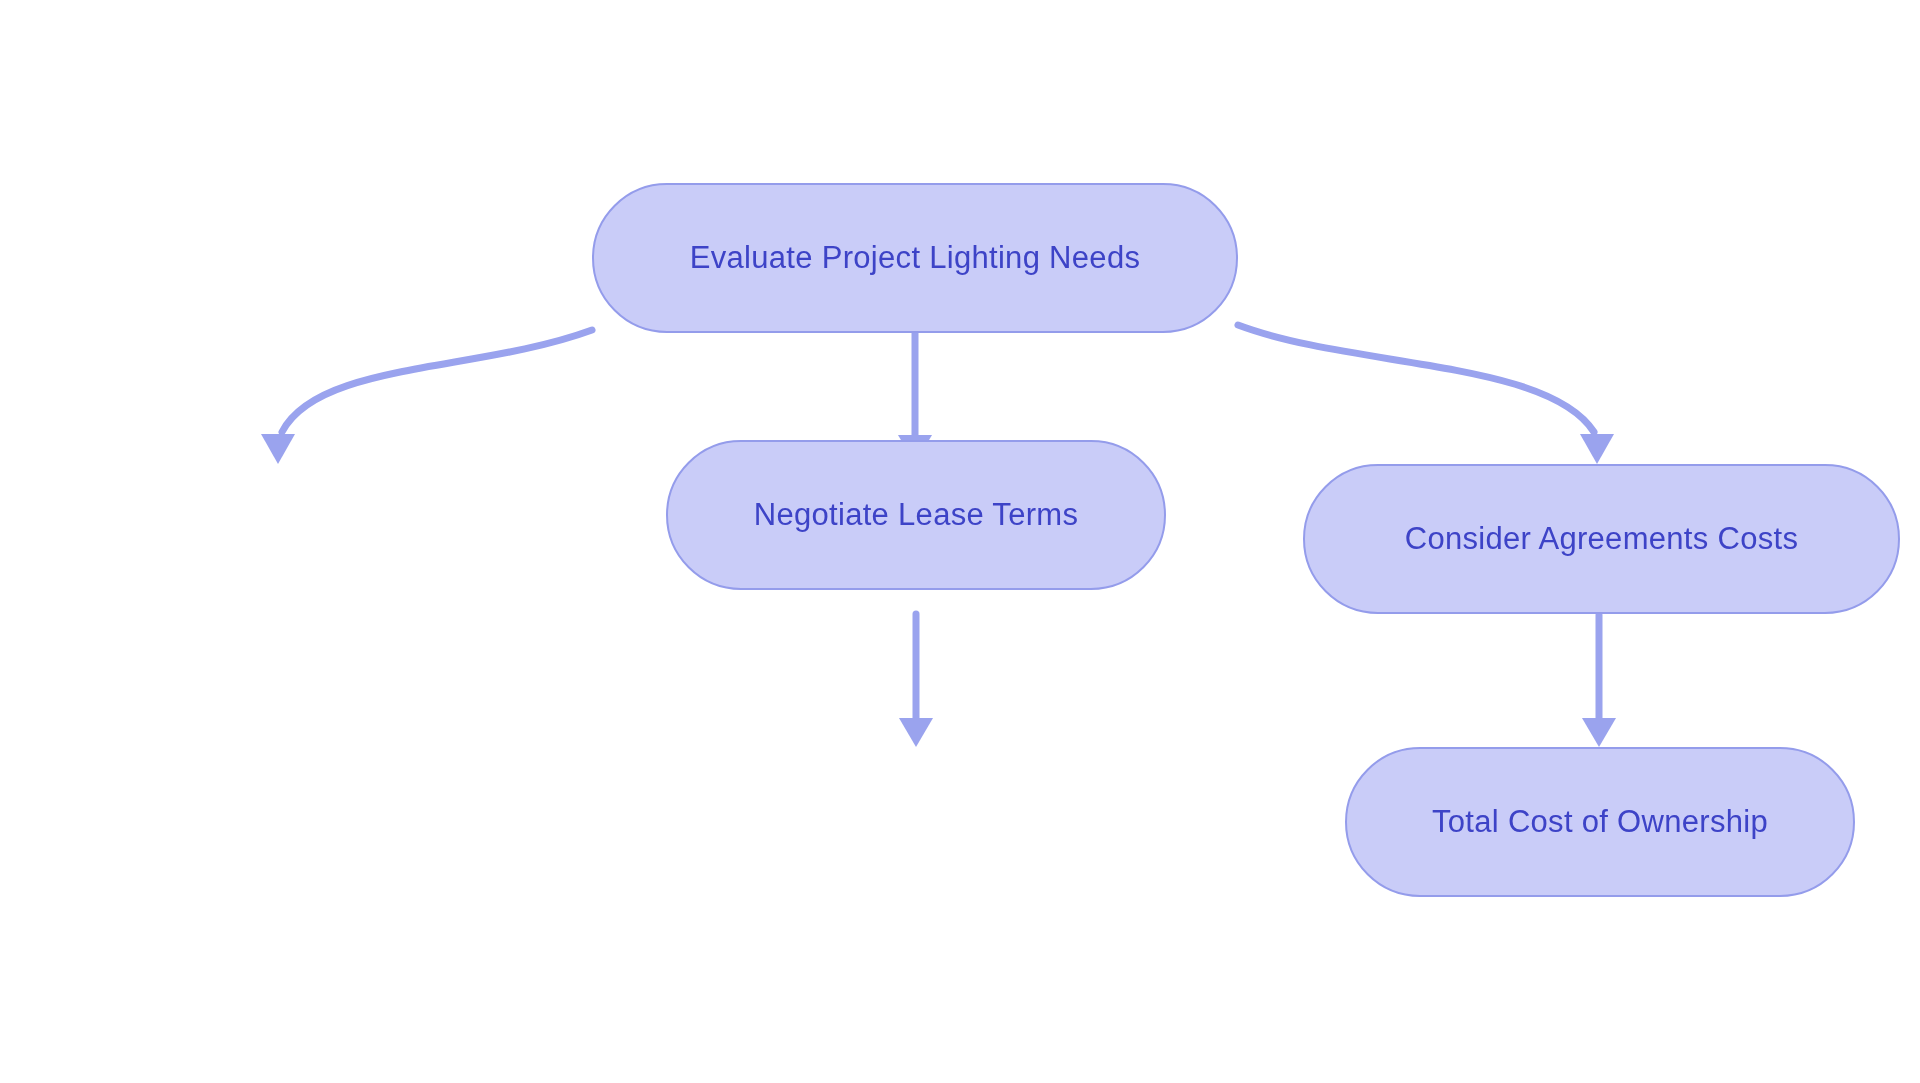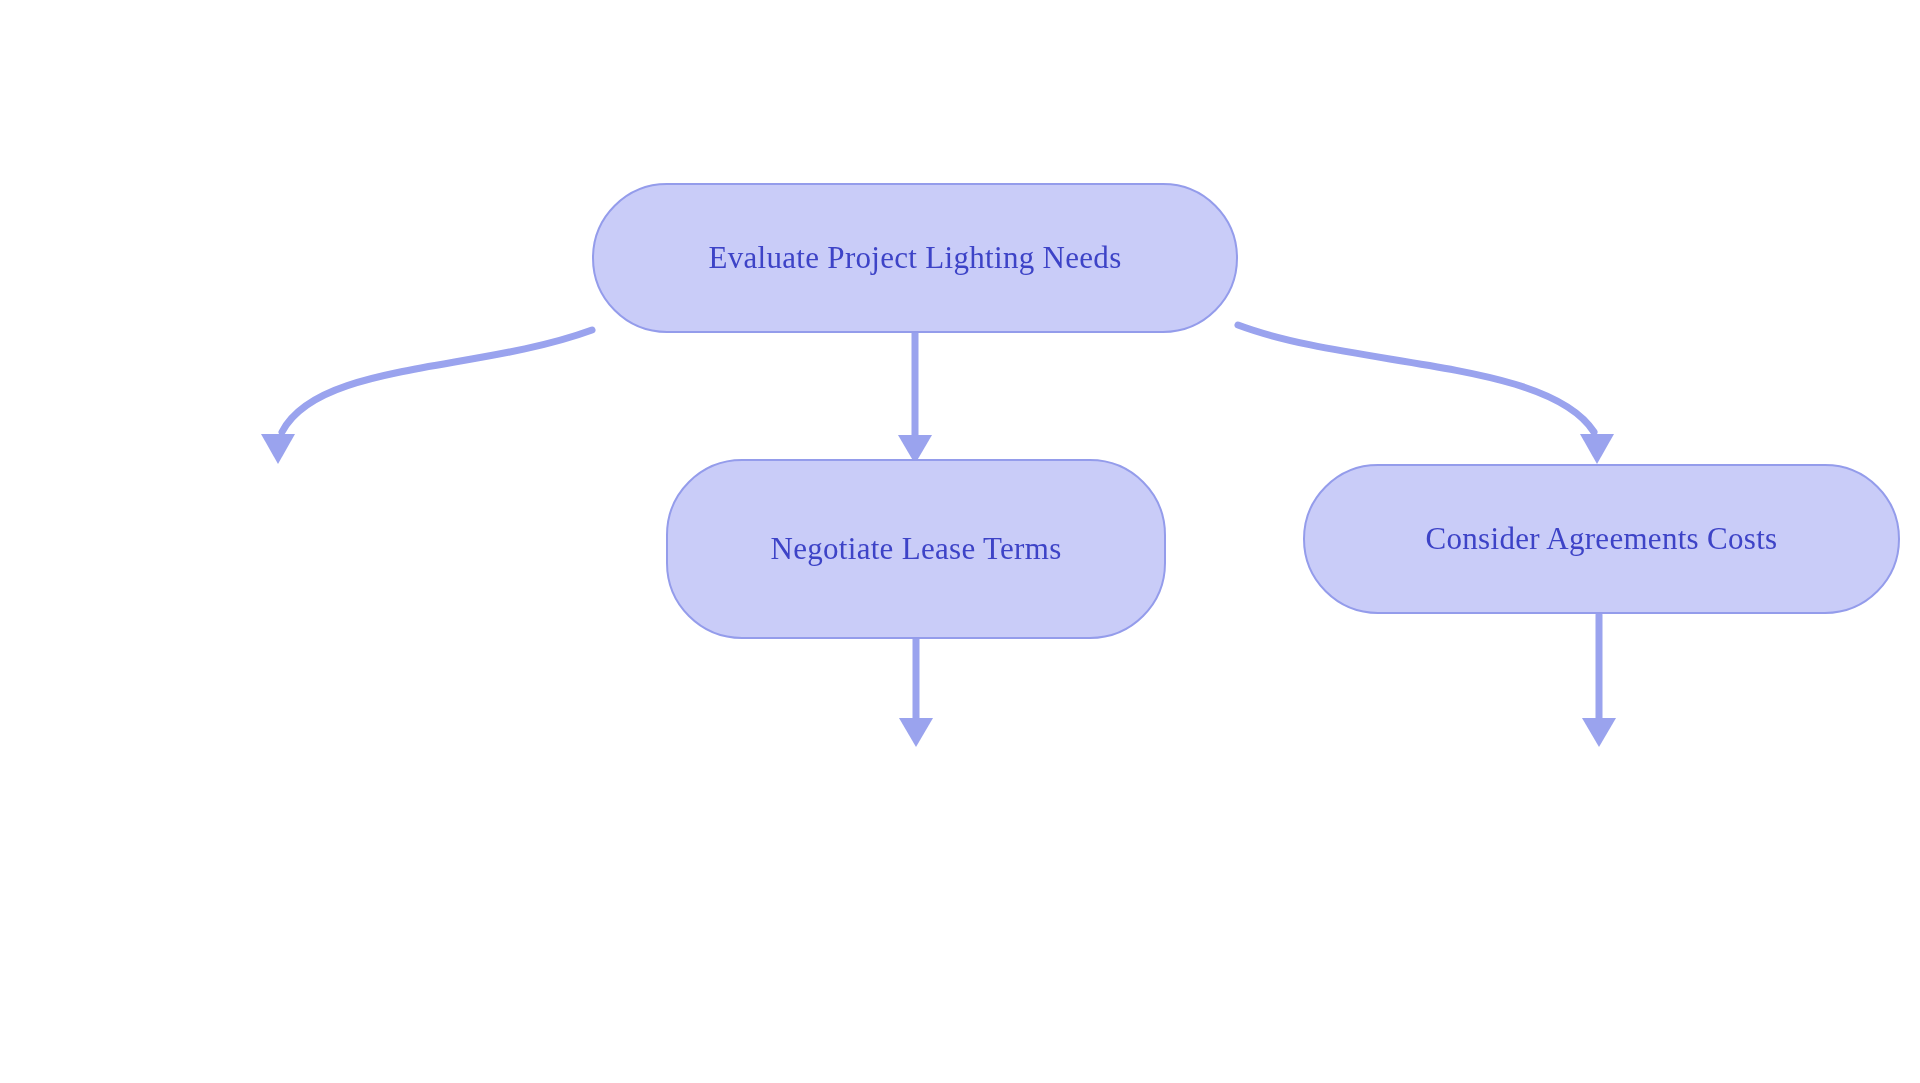--- a/index.html
+++ b/index.html
@@ -37,35 +37,34 @@
   }
   .node {
     position: absolute;
     background: var(--node-fill);
     border: 2px solid var(--node-border);
     border-radius: 76px;
     display: flex;
     align-items: center;
     justify-content: center;
     text-align: center;
-    font-family: Liberation Serif, serif;
   }
   .node .label {
     color: var(--text);
     font-size: 31px;
     font-weight: 400;
     letter-spacing: 0.3px;
     line-height: 1.2;
     padding: 0 30px;
     white-space: nowrap;
   }
   
   #node-evaluate    { left: 592px;  top: 183px; width: 646px; height: 150px; }
   #node-compare     { left: 23px;   top: 464px; width: 510px; height: 150px; }
-  #node-negotiate   { left: 666px;  top: 459px; width: 500px; height: 180px; }
+  #node-negotiate   { left: 666px;  top: 440px; width: 500px; height: 150px; }
   #node-maintenance { left: 1303px; top: 464px; width: 597px; height: 150px; }
   #node-flexible    { left: 693px;  top: 747px; width: 446px; height: 150px; }
   #node-tco         { left: 1345px; top: 747px; width: 510px; height: 150px; }
 </style>
 </head>
 <body>
 
 <div class="canvas">
 
   <svg class="edges" viewBox="0 0 1920 1083" xmlns="http://www.w3.org/2000/svg">
@@ -103,14 +102,17 @@
 
   <div class="node" id="node-negotiate">
     <span class="label">Negotiate Lease Terms</span>
   </div>
 
   <div class="node" id="node-maintenance">
     <span class="label">Consider Agreements Costs</span>
   </div>
 
 
+  <div class="node" id="node-tco">
+    <span class="label">Total Cost of Ownership</span>
+  </div>
 
 </div>
 
 </body></html>

